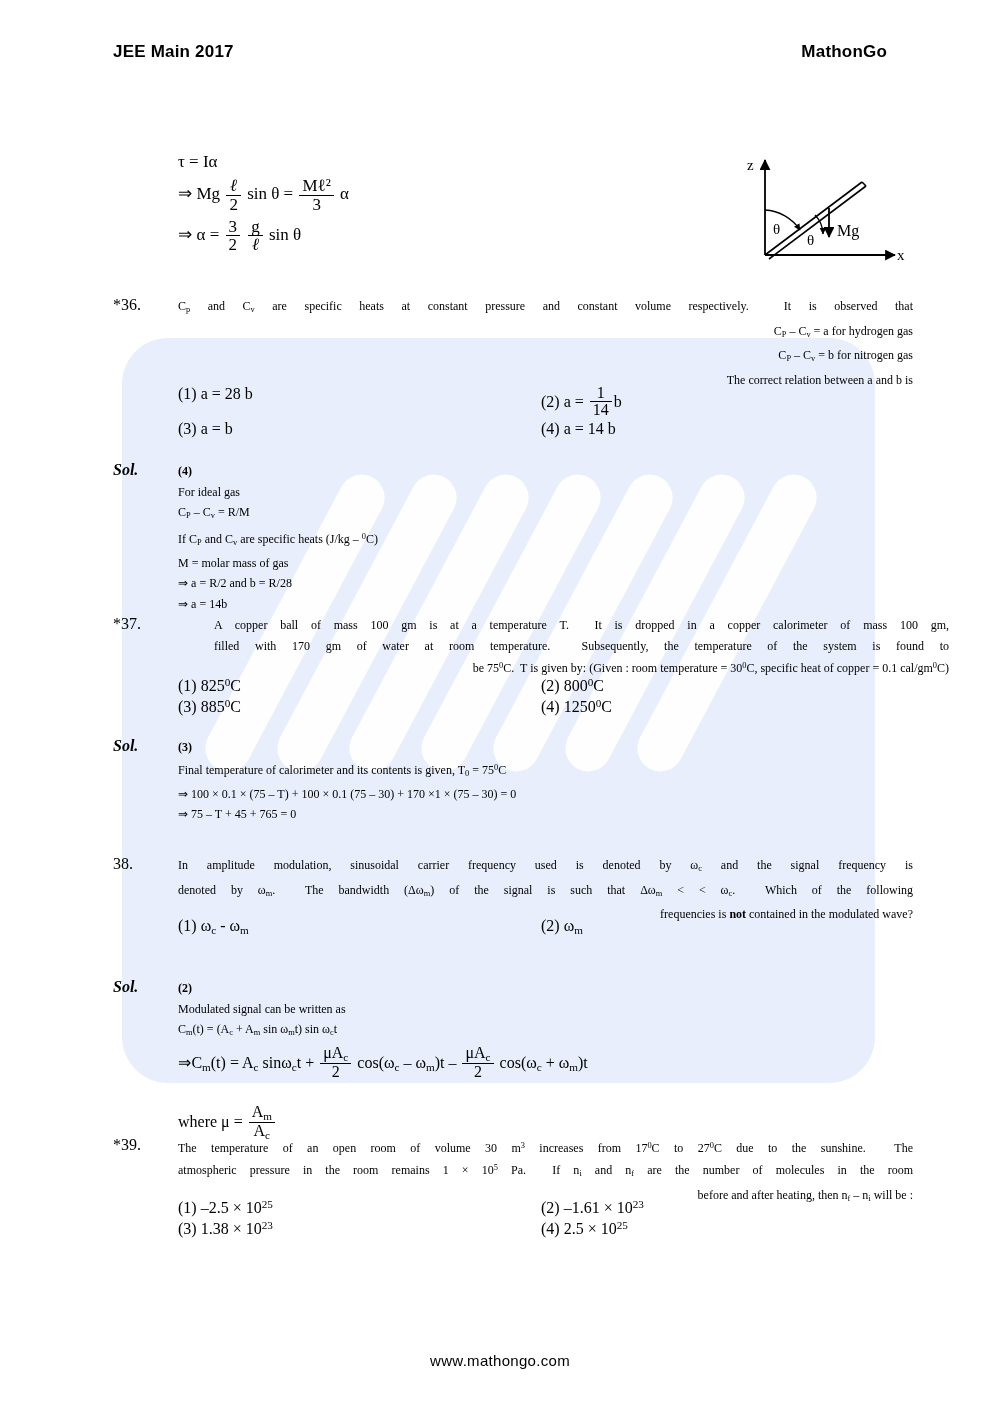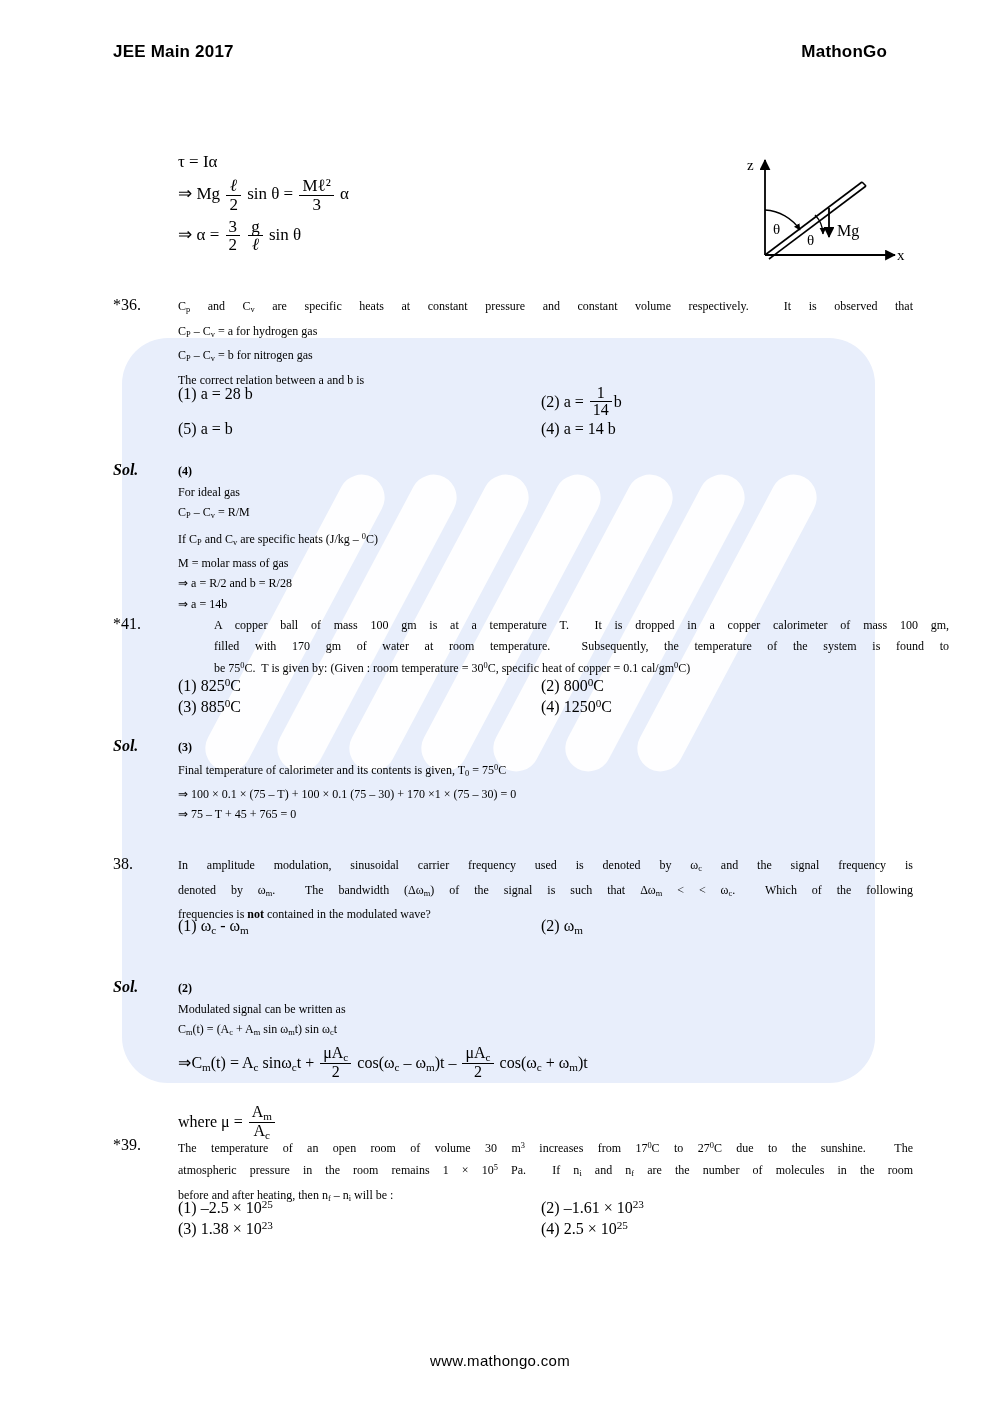--- a/index.html
+++ b/index.html
@@ -87,21 +87,21 @@
   }
   .body-col {
     left: 178px;
     width: 735px;
     font-size: 12px;
     line-height: 20.5px;
     text-align: justify;
   }
   .line { display: block; white-space: nowrap; }
   .just { text-align: justify; text-align-last: justify; }
-  .nojust { text-align: left; }
+  .nojust { text-align: right; }
 
   .opts {
     position: absolute;
     left: 178px;
     width: 735px;
     font-size: 16px;
     z-index: 2;
   }
   .optrow {
     position: relative;
@@ -237,37 +237,37 @@
     <span class="line nojust">C<sub>P</sub> – C<sub>v</sub> = a for hydrogen gas</span>
     <span class="line nojust">C<sub>P</sub> – C<sub>v</sub> = b for nitrogen gas</span>
     <span class="line nojust">The correct relation between a and b is</span>
   </div>
   <div class="opts" style="top:385px;">
     <div class="optrow" style="height:35px;">
       <span class="opt-a">(1) a = 28 b</span>
       <span class="opt-b">(2) a = <span class="frac"><span class="num">1</span><span class="den">14</span></span>b</span>
     </div>
     <div class="optrow" style="height:22px;">
-      <span class="opt-a">(5) a = b</span>
+      <span class="opt-a">(3) a = b</span>
       <span class="opt-b">(4) a = 14 b</span>
     </div>
   </div>
 
   <div class="abs sol-tag" style="top:461px;">Sol.</div>
   <div class="abs body-col" style="top:461px;">
     <span class="line bold">(4)</span>
     <span class="line">For ideal gas</span>
     <span class="line">C<sub>P</sub> – C<sub>v</sub>  = R/M</span>
     <span class="line">If C<sub>P</sub> and C<sub>v</sub> are specific heats (J/kg – <sup>0</sup>C)</span>
     <span class="line">M  = molar mass of gas</span>
     <span class="line">⇒ a = R/2 and b = R/28</span>
     <span class="line">⇒ a = 14b</span>
   </div>
 
-  <div class="abs qnum" style="top:615px;">*41.</div>
+  <div class="abs qnum" style="top:615px;">*37.</div>
   <div class="abs body-col" style="top:615px;margin-left:36px;">
     <span class="line just">A copper ball of mass 100 gm is at a temperature T.&nbsp; It is dropped in a copper calorimeter of mass 100 gm,</span>
     <span class="line just">filled with 170 gm of water at room temperature.&nbsp; Subsequently, the temperature of the system is found to</span>
     <span class="line nojust">be 75<sup>0</sup>C.&nbsp; T is given by: (Given : room temperature = 30<sup>0</sup>C, specific heat of copper = 0.1 cal/gm<sup>0</sup>C)</span>
   </div>
   <div class="opts" style="top:676px;">
     <div class="optrow">
       <span class="opt-a">(1) 825<sup>0</sup>C</span>
       <span class="opt-b">(2) 800<sup>0</sup>C</span>
     </div>

